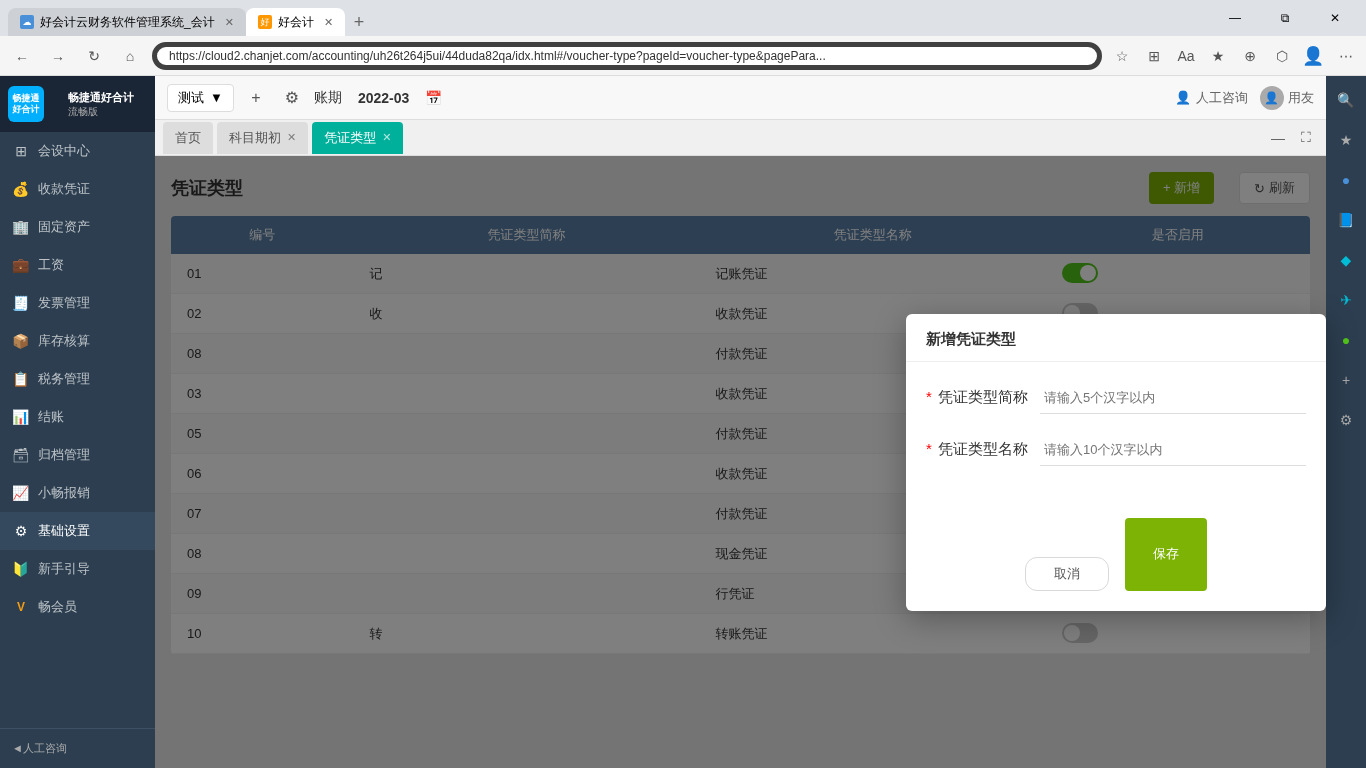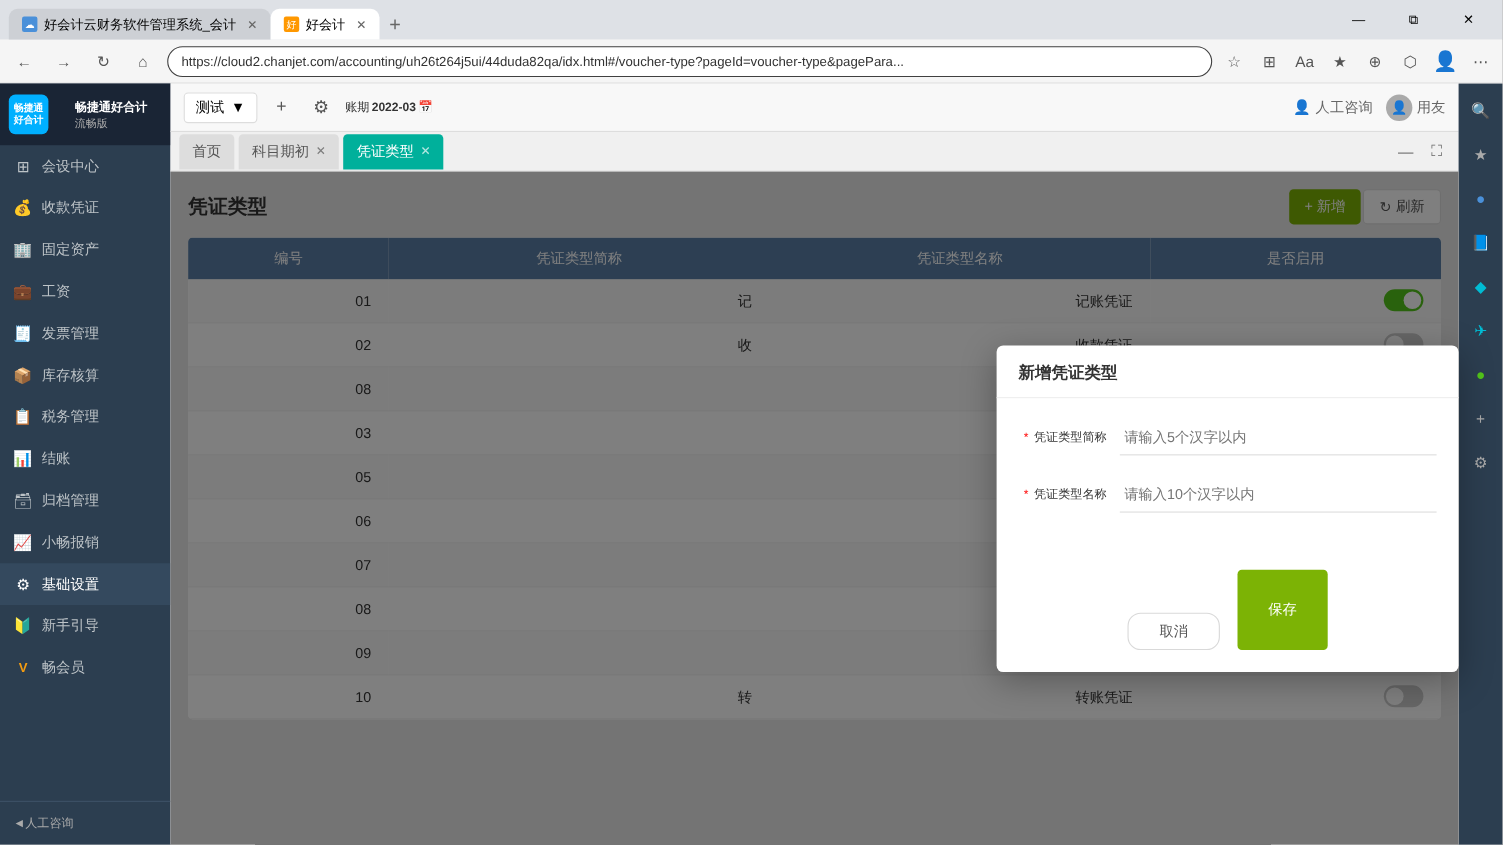--- a/index.html
+++ b/index.html
@@ -28,21 +28,21 @@
     .address-bar {
       background: #f5f5f5;
       height: 40px;
       display: flex;
       align-items: center;
       padding: 0 8px;
       gap: 8px;
       border-bottom: 1px solid #ddd;
     }
     .nav-btn { width: 28px; height: 28px; border: none; background: none; cursor: pointer; font-size: 14px; color: #555; display: flex; align-items: center; justify-content: center; border-radius: 50%; }
-    .address-input { flex: 1; height: 28px; border: 1px solid #404040; border-radius: 14px; padding: 0 12px; font-size: 12px; background: white; color: #333; }
+    .address-input { flex: 1; height: 28px; border: 5px solid #404040; border-radius: 14px; padding: 0 12px; font-size: 12px; background: white; color: #333; }
     .address-icons { display: flex; gap: 8px; }
     .addr-icon { width: 24px; height: 24px; display: flex; align-items: center; justify-content: center; cursor: pointer; font-size: 14px; color: #555; }
 
     
     .app-container { display: flex; height: calc(768px - 76px); }
 
     
     .sidebar {
       width: 155px;
       background: #2c3e50;
@@ -92,21 +92,21 @@
       align-items: center;
       gap: 6px;
       padding: 4px 10px;
       background: white;
       border: 1px solid #ddd;
       border-radius: 4px;
       cursor: pointer;
       font-size: 13px;
     }
     .toolbar-btn { width: 28px; height: 28px; border: none; background: none; cursor: pointer; font-size: 16px; color: #555; display: flex; align-items: center; justify-content: center; }
-    .period-info { display: flex; align-items: center; gap: 2px; font-size: 11px; color: #333; }
+    .period-info { display: flex; align-items: center; gap: 16px; font-size: 14px; color: #333; }
     .toolbar-right { margin-left: auto; display: flex; align-items: center; gap: 12px; }
     .consult-btn { display: flex; align-items: center; gap: 4px; color: #666; cursor: pointer; font-size: 13px; }
     .user-btn { display: flex; align-items: center; gap: 4px; color: #666; cursor: pointer; font-size: 13px; }
 
     
     .page-tabs {
       background: #f0f0f0;
       border-bottom: 1px solid #ddd;
       display: flex;
       align-items: center;
@@ -127,21 +127,21 @@
     .page-tab.active { background: #00b09b; color: white; }
     .page-tab.inactive { background: #ddd; color: #555; }
     .page-tab-close { font-size: 11px; cursor: pointer; opacity: 0.7; }
     .tab-controls { margin-left: auto; display: flex; gap: 4px; }
     .tab-ctrl-btn { width: 24px; height: 24px; border: none; background: none; cursor: pointer; font-size: 14px; color: #666; display: flex; align-items: center; justify-content: center; }
 
     
     .content-area { flex: 1; padding: 16px; background: #e8e8e8; position: relative; }
     .page-header { display: flex; align-items: center; justify-content: space-between; margin-bottom: 12px; }
     .page-title { font-size: 18px; font-weight: bold; color: #333; }
-    .header-actions { display: flex; gap: 2px; }
+    .header-actions { display: flex; gap: 25px; }
     .btn-new {
       background: #7cb305;
       color: white;
       border: none;
       padding: 6px 14px;
       border-radius: 4px;
       cursor: pointer;
       font-size: 13px;
       display: flex;
       align-items: center;
@@ -157,21 +157,21 @@
       font-size: 13px;
       display: flex;
       align-items: center;
       gap: 4px;
     }
 
     
     .data-table { width: 100%; background: white; border-collapse: collapse; border-radius: 4px; overflow: hidden; }
     .data-table thead { background: #5b7fa6; color: white; }
     .data-table th { padding: 10px 16px; text-align: center; font-weight: normal; font-size: 13px; }
-    .data-table td { padding: 9px 16px; text-align: right; border-bottom: 1px solid #f0f0f0; font-size: 13px; color: #333; }
+    .data-table td { padding: 9px 16px; text-align: left; border-bottom: 1px solid #f0f0f0; font-size: 13px; color: #333; }
     .data-table tbody tr:nth-child(odd) { background: #f9f9f9; }
     .data-table tbody tr:nth-child(even) { background: white; }
     .toggle-on { width: 36px; height: 20px; background: #52c41a; border-radius: 10px; display: inline-flex; align-items: center; padding: 2px; cursor: pointer; }
     .toggle-on .knob { width: 16px; height: 16px; background: white; border-radius: 50%; margin-left: auto; }
     .toggle-off { width: 36px; height: 20px; background: #ccc; border-radius: 10px; display: inline-flex; align-items: center; padding: 2px; cursor: pointer; }
     .toggle-off .knob { width: 16px; height: 16px; background: white; border-radius: 50%; }
 
     
     .right-sidebar {
       width: 40px;
@@ -204,21 +204,21 @@
     }
     .modal-header {
       padding: 16px 20px 12px;
       border-bottom: 1px solid #eee;
       font-size: 15px;
       font-weight: bold;
       color: #333;
     }
     .modal-body { padding: 20px; }
     .form-row { display: flex; align-items: center; margin-bottom: 20px; gap: 12px; }
-    .form-label { font-size: 11px; color: #333; white-space: nowrap; min-width: 80px; text-align: right; }
+    .form-label { font-size: 15px; color: #333; white-space: nowrap; min-width: 80px; text-align: right; }
     .form-label .required { color: red; margin-right: 2px; }
     .form-input {
       flex: 1;
       height: 32px;
       border: none;
       border-bottom: 1px solid #ddd;
       outline: none;
       font-size: 13px;
       padding: 0 4px;
       color: #999;

